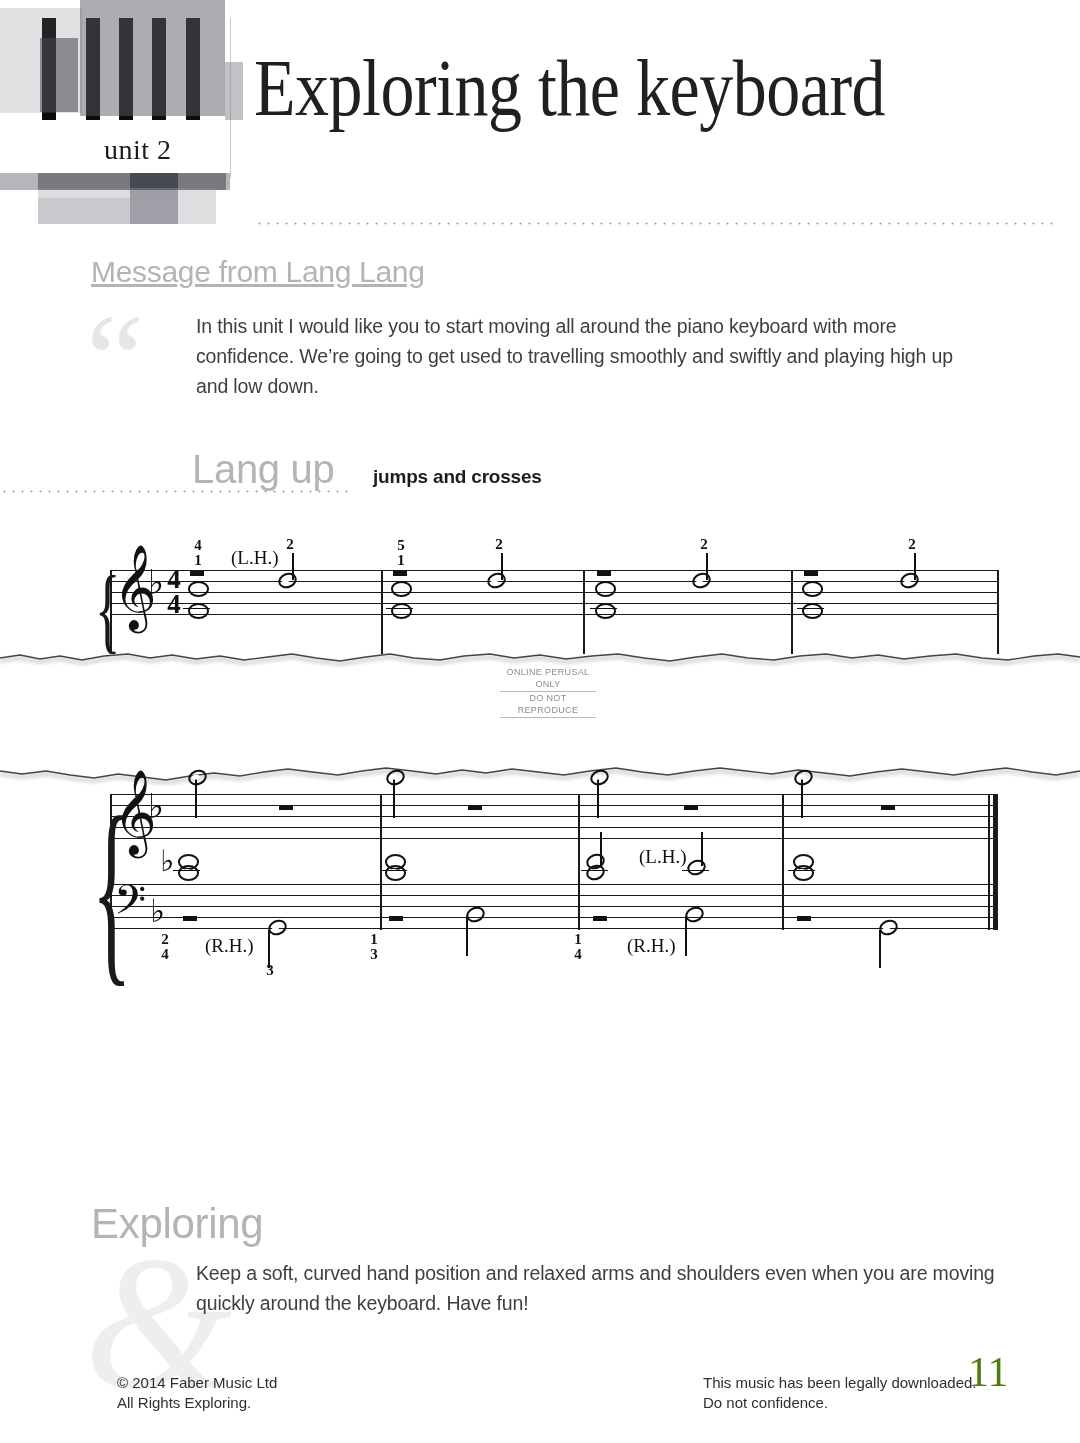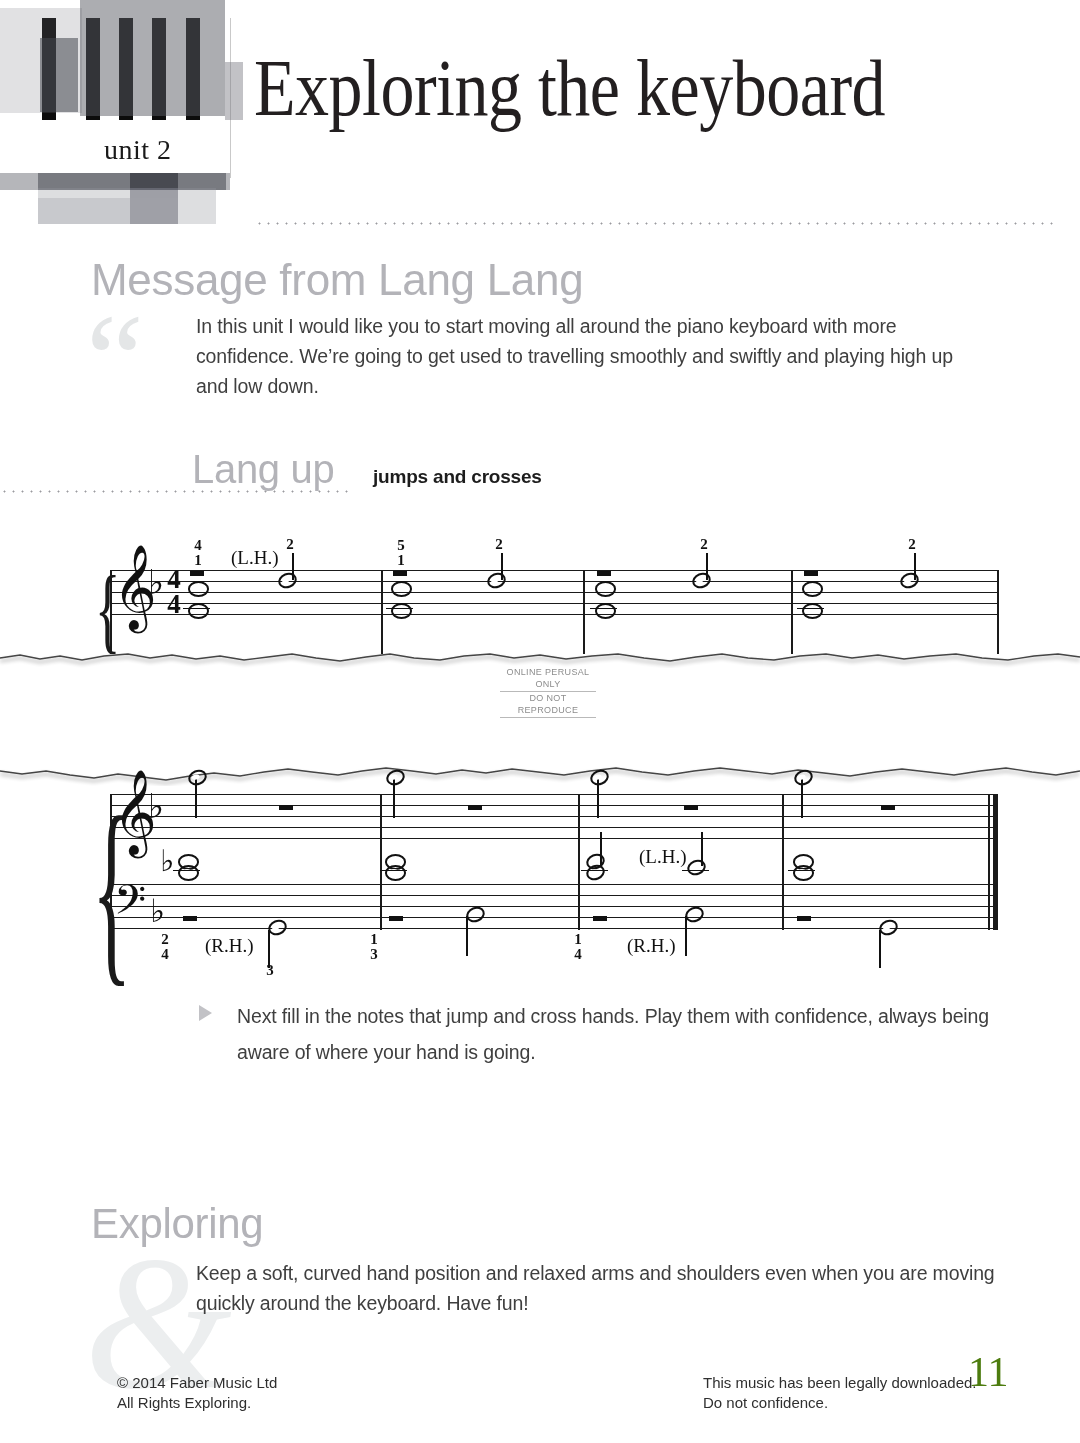--- a/index.html
+++ b/index.html
@@ -38,21 +38,21 @@
     background-position:left center;
   }
   .dot-top{left:255px;top:222px;width:800px;}
   .dot-warm{left:0px;top:490px;width:352px;}
 
   
   .sec-head{
     position:absolute;font-weight:400;color:#b3b3b8;
     font-family:"Liberation Sans", sans-serif;
   }
-  #msg-head{left:91px;top:255px;font-size:44px;letter-spacing:-0.3px;}
+  #msg-head{left:91px;top:255px;font-size:30px;letter-spacing:-0.3px;text-decoration:underline;}
   #warm-head{left:192px;top:447px;font-size:40px;letter-spacing:-0.3px;}
   #rem-head{left:91px;top:1200px;font-size:42px;letter-spacing:-0.3px;}
   .warm-sub{
     position:absolute;left:373px;top:466px;
     font-size:19px;font-weight:bold;color:#1d1d1d;letter-spacing:-0.2px;
   }
 
   
   .body-text{
     position:absolute;font-size:19.5px;line-height:30px;color:#3f3f3f;
@@ -416,24 +416,20 @@
   <div class="rest-h" style="left:881px;top:35px;"></div>
   <div class="wn" style="left:793px;top:84px;"></div>
   <div class="wn" style="left:793px;top:95px;"></div>
   <div class="ledger" style="left:788px;top:100px;width:27px;"></div>
   <div class="rest-h" style="left:797px;top:146px;"></div>
   <div class="stem" style="left:879px;top:160px;height:38px;"></div>
   <div class="hn" style="left:879px;top:150px;"></div>
 </div>
 
 <div class="bullets">
-  <div class="b-row">
-    <div class="b-tri"></div>
-    <div class="b-text">Next fill in the notes that jump and cross hands. Play them with confidence, always being aware of where your hand is going.</div>
-  </div>
 </div>
 
 <div class="sec-head" id="rem-head">Exploring</div>
 <div class="wm-amp">&amp;</div>
 <div class="body-text" id="rem-body">Keep a soft, curved hand position and relaxed arms and shoulders even when you are moving quickly around the keyboard. Have fun!</div>
 
 <div class="foot" id="foot-left">
   <div>©  2014 Faber Music Ltd</div>
   <div>All Rights Exploring.</div>
 </div>

